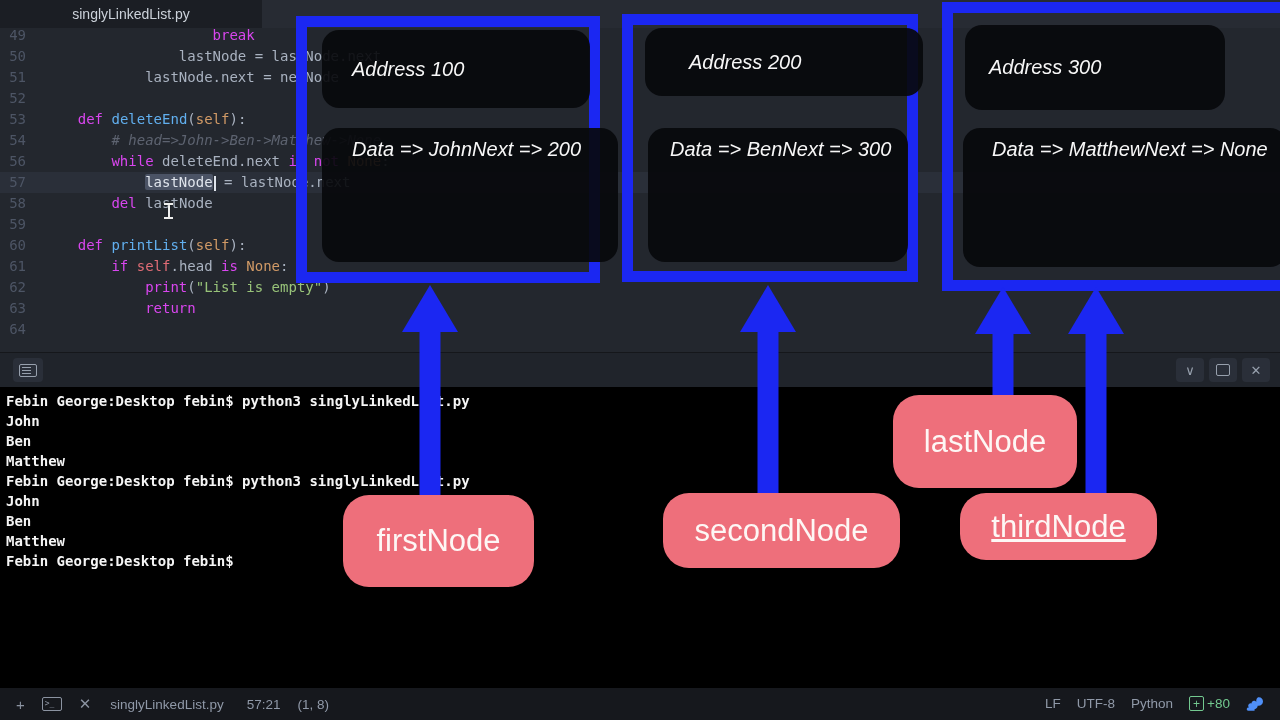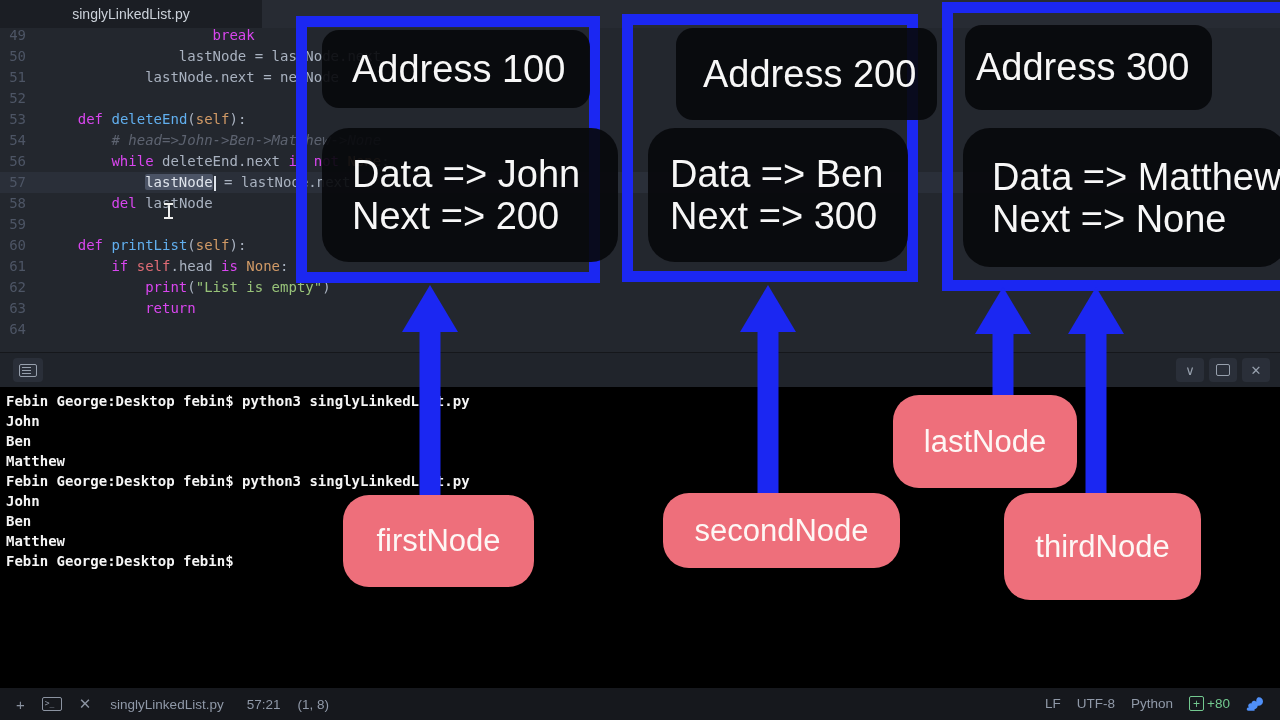--- a/index.html
+++ b/index.html
@@ -61,35 +61,35 @@
   .diff{display:flex;align-items:center;gap:3px;color:#73c990;}
   .diff-box{width:13px;height:13px;border:1.4px solid #73c990;border-radius:2px;display:flex;align-items:center;justify-content:center;font-size:12px;line-height:1;color:#73c990;}
   .squirrel{width:18px;height:16px;}
 
   
   .overlay{position:absolute;left:0;top:0;width:1280px;height:720px;z-index:10;pointer-events:none;}
   .nodebox{position:absolute;border:11px solid #1b27f2;}
   .nb1{left:296px;top:16px;width:282px;height:245px;}
   .nb2{left:622px;top:14px;width:274px;height:246px;}
   .nb3{left:942px;top:2px;width:330px;height:267px;}
-  .darkcard{position:absolute;background:rgba(8,9,12,0.92);border-radius:17px;color:#f7f7f7;font-size:38px;}
+  .darkcard{position:absolute;background:rgba(8,9,12,0.92);border-radius:17px;color:#f7f7f7;font-size:20px;font-style:italic;}
   .addr{display:flex;align-items:center;}
-  .datacard{display:flex;flex-direction:column;justify-content:center;border-radius:27px;}
+  .datacard{display:flex;flex-direction:row;}
   .datacard div{line-height:42px;}
   .ac1{left:322px;top:30px;width:238px;height:78px;padding-left:30px;}
   .dc1{left:322px;top:128px;width:266px;height:134px;padding-left:30px;}
-  .ac2{left:645px;top:28px;width:234px;height:92px;padding-left:27px;margin-left:31px;}
+  .ac2{left:645px;top:28px;width:234px;height:68px;padding-left:44px;}
   .dc2{left:648px;top:128px;width:238px;height:134px;padding-left:22px;}
-  .ac3{left:965px;top:25px;width:236px;height:85px;padding-left:11px;}
+  .ac3{left:965px;top:25px;width:236px;height:85px;padding-left:24px;}
   .dc3{left:963px;top:128px;width:295px;height:139px;padding-left:29px;}
   .arrows{position:absolute;left:0;top:0;}
   .plabel{position:absolute;background:#ee6f7b;border-radius:26px;display:flex;align-items:center;justify-content:center;color:#fdf7f5;font-size:31px;}
   .pl-first{left:343px;top:495px;width:191px;height:92px;}
   .pl-second{left:663px;top:493px;width:237px;height:75px;}
-  .pl-third{left:1004px;top:493px;width:197px;height:107px;}
+  .pl-third{left:960px;top:493px;width:197px;height:67px;text-decoration:underline;}
   .pl-last{left:893px;top:395px;width:184px;height:93px;}
 </style>
 </head>
 <body>
 
 <div class="stage">
 
   <div class="editor">
     <div class="codewrap" id="code-lines">
         <div class="cl"><span class="ln">49</span><span class="ct"><span class="tok-plain">                    </span><span class="tok-kw">break</span></span></div>

